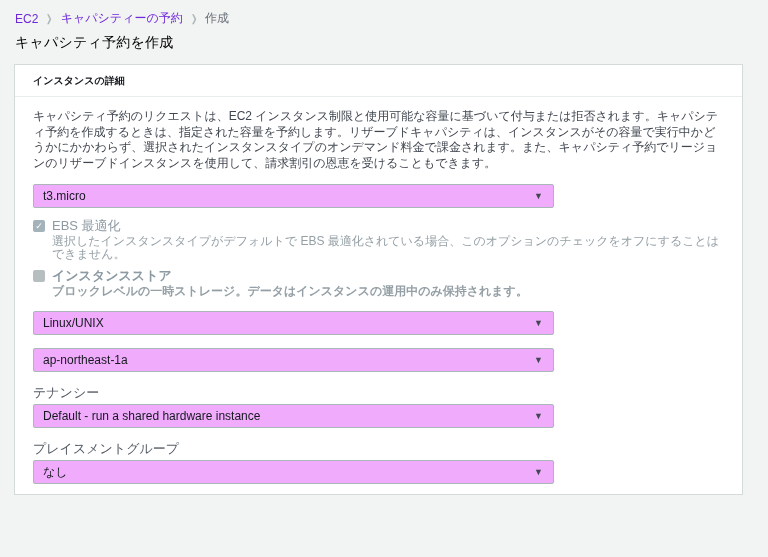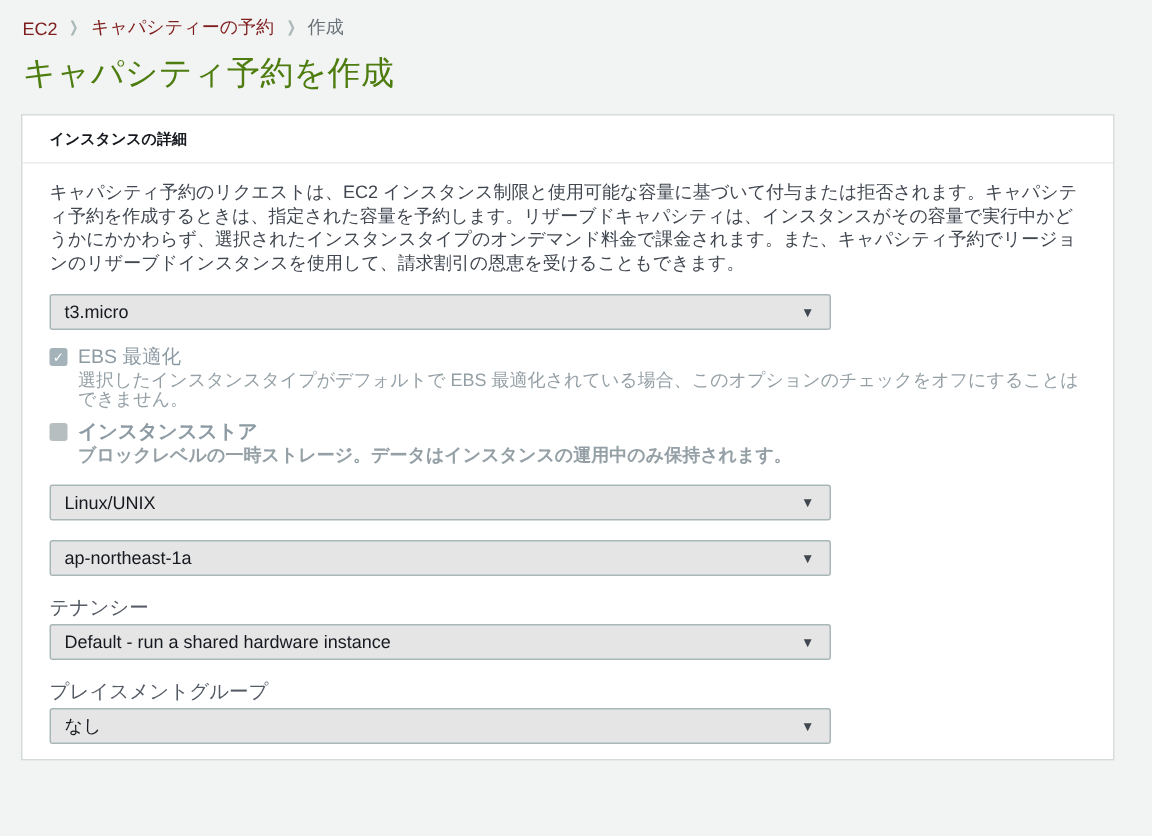--- a/index.html
+++ b/index.html
@@ -11,30 +11,30 @@
     color: #16191f;
   }
   
   .breadcrumb {
     padding: 10px 0 0 15px;
     font-size: 12px;
     display: flex;
     align-items: center;
     gap: 7px;
   }
-  .crumb-link { color: #7f1d1d; text-decoration: none; cursor: pointer; }
+  .crumb-link { color: #6d28d9; text-decoration: none; cursor: pointer; }
   .crumb-current { color: #687078; }
   .crumb-sep { color: #aab7b8; font-size: 10px; transform: scaleX(0.75); }
 
   
   .page-title {
     margin: 7px 0 0 15px;
-    font-size: 22px;
+    font-size: 14px;
     font-weight: 500;
-    color: #4d7c0f;
+    color: #000000;
     letter-spacing: 0.2px;
   }
 
   
   .panel {
     margin: 12px 14px 0 14px;
     width: 729px;
     background: #ffffff;
     border: 1px solid #d5dbdb;
   }
@@ -59,21 +59,21 @@
   .field { margin-top: 13px; }
   .field-label {
     font-size: 13px;
     color: #545b64;
     margin-bottom: 4px;
     line-height: 15px;
   }
   .select-box {
     width: 521px;
     height: 24px;
-    background: #e5e5e5;
+    background: #f0abfc;
     border: 1px solid #aab7b8;
     border-radius: 2px;
     display: flex;
     align-items: center;
     justify-content: space-between;
     padding: 0 10px 0 9px;
     font-size: 12px;
     color: #16191f;
     cursor: pointer;
   }

